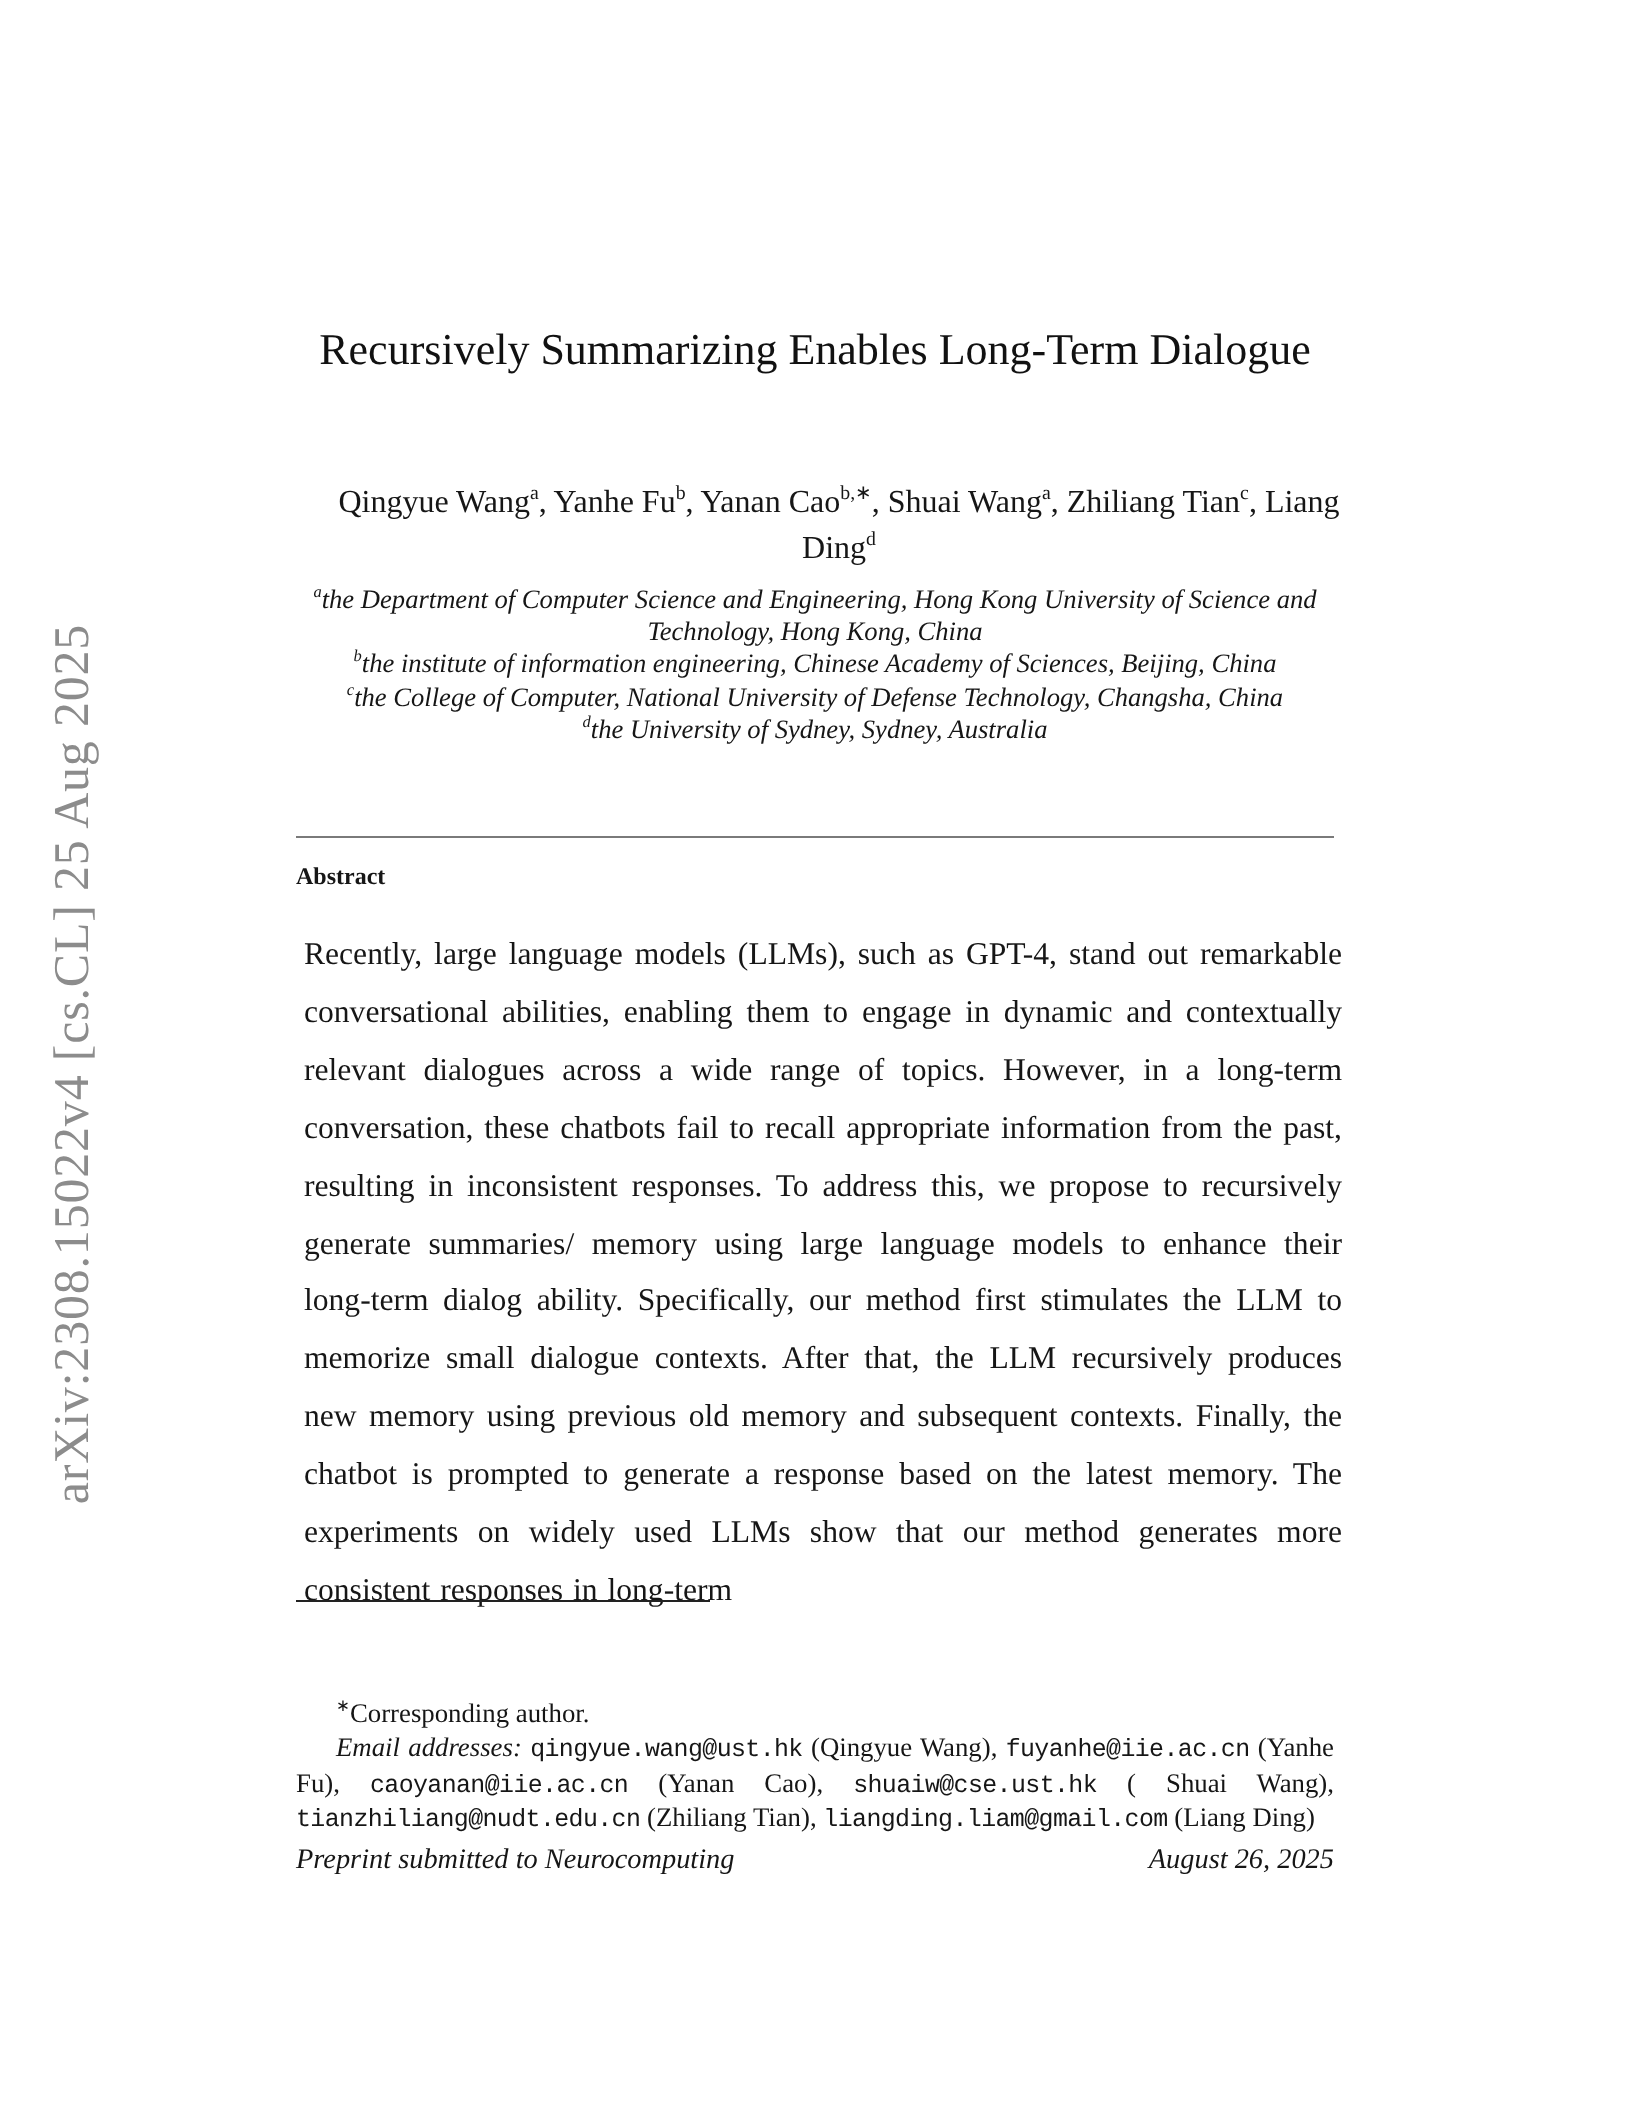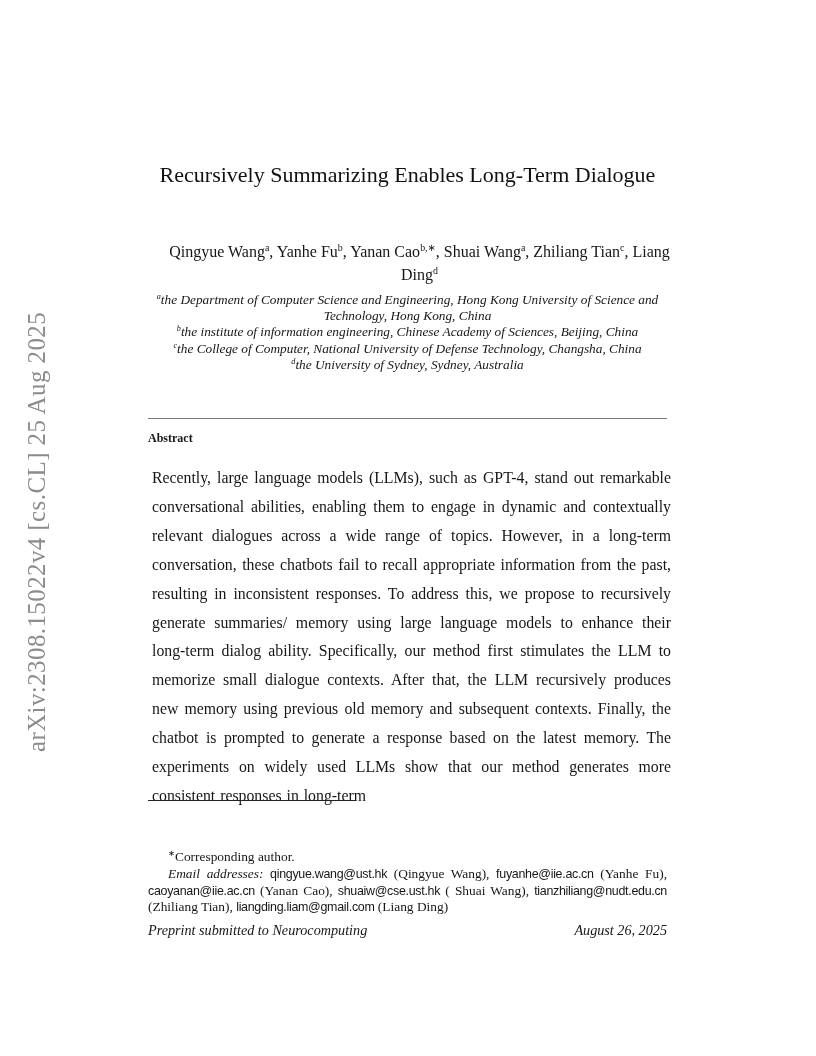--- a/index.html
+++ b/index.html
@@ -90,21 +90,21 @@
     position: absolute;
     top: 922px; left: 0; width: 519px;
     display: flex;
     justify-content: space-between;
     font-style: italic;
     font-size: 14.2px;
   }
   .seg-sup { vertical-align: super; font-size: 0.62em; line-height: 0; }
   .seg-italic { font-style: italic; }
   .seg-mono {
-    font-family: Liberation Sans, sans-serif;
+    font-family: Liberation Mono, monospace;
     font-style: normal;
     font-size: 0.93em;
     letter-spacing: -0.3px;
   }
 </style>
 </head>
 <body>
 
 <div class="page">
 

